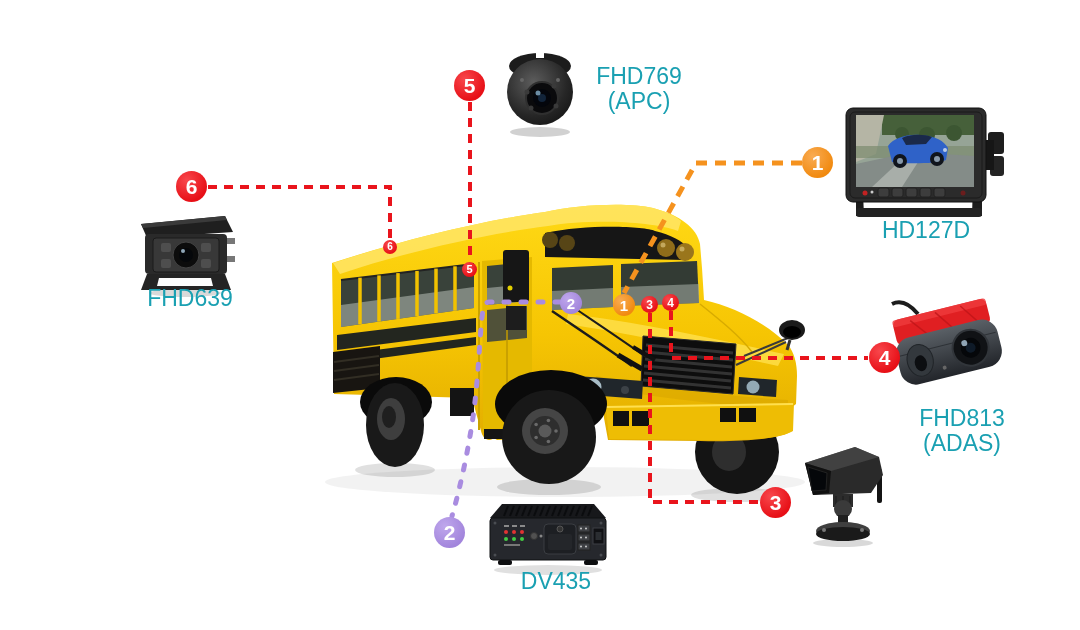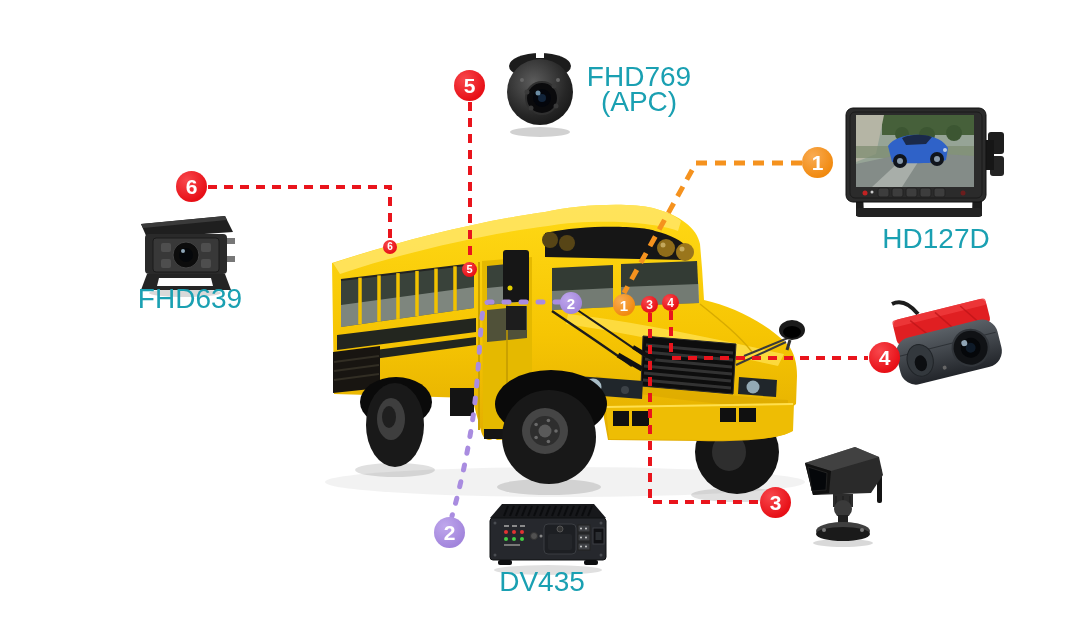--- a/index.html
+++ b/index.html
@@ -1,20 +1,20 @@
 <!DOCTYPE html>
 <html><head>
 <meta charset="utf-8">
 <style>
   html,body{margin:0;padding:0;}
   body{width:1080px;height:630px;overflow:hidden;background:#fff;font-family:"Liberation Sans",sans-serif;}
   .stage{position:relative;width:1080px;height:630px;background:#fff;}
   svg.base{position:absolute;left:0;top:0;}
   .product{position:absolute;}
-  .plabel{position:absolute;transform:translateX(-50%);text-align:center;font-size:28px;line-height:25px;color:#1aa0b2;white-space:nowrap;}
+  .plabel{position:absolute;transform:translateX(-50%);text-align:center;font-size:23px;line-height:25px;color:#1aa0b2;white-space:nowrap;}
   .badge{position:absolute;border-radius:50%;display:flex;align-items:center;justify-content:center;color:#fff;font-weight:700;line-height:1;box-sizing:border-box;}
   .b-red{background:radial-gradient(circle at 35% 30%, #f8474c, #e70f16 72%);}
   .b-orange{background:radial-gradient(circle at 35% 30%, #f9ab52, #f18a10 72%);}
   .b-purple{background:radial-gradient(circle at 35% 30%, #bfa7ec, #a285dc 72%);}
 </style>
 </head>
 <body>
 
 <div class="stage">
 
@@ -253,21 +253,21 @@
       <g fill="#3d3d3d" stroke="#222">
         <rect x="36" y="84" width="11" height="9" rx="2"></rect>
         <rect x="50" y="84" width="11" height="9" rx="2"></rect>
         <rect x="64" y="84" width="11" height="9" rx="2"></rect>
         <rect x="78" y="84" width="11" height="9" rx="2"></rect>
         <rect x="92" y="84" width="11" height="9" rx="2"></rect>
       </g>
       <circle cx="121" cy="89" r="2.5" fill="#6b1d1d"></circle>
     </svg>
   </div>
-  <div class="plabel" style="left:926px;top:226px;margin-left:10px;">HD127D</div>
+  <div class="plabel" style="left:926px;top:218px;">HD127D</div>
 
   <div class="product" style="left:890px;top:296px;width:118px;height:114px;">
     <svg width="118" height="114" viewBox="0 0 118 114">
       <defs>
         <linearGradient id="wedgeG" x1="0" y1="0" x2="0" y2="1">
           <stop offset="0" stop-color="#5a6066"></stop>
           <stop offset="1" stop-color="#22252a"></stop>
         </linearGradient>
       </defs>
       <path d="M28,18 C18,6 10,4 2,8" stroke="#1c1c1c" stroke-width="4" fill="none"></path>
@@ -284,20 +284,24 @@
         <circle cx="82" cy="57" r="18" fill="#101215" stroke="#31353a" stroke-width="2"></circle>
         <circle cx="82" cy="57" r="10" fill="#05070a"></circle>
         <circle cx="82" cy="57" r="5" fill="#0e1a28"></circle>
         <circle cx="77" cy="51" r="3" fill="#9fb6c8" opacity="0.9"></circle>
         <ellipse cx="30" cy="57" rx="13" ry="16" fill="#33383d" stroke="#202428"></ellipse>
         <ellipse cx="30" cy="60" rx="6" ry="8" fill="#0c0e11"></ellipse>
         <circle cx="52" cy="70" r="2" fill="#666"></circle>
       </g>
     </svg>
   </div>
+  <div class="plabel" style="left:962px;top:406px;">
+    <div>FHD813</div>
+    <div>(ADAS)</div>
+  </div>
 
   <div class="product" style="left:791px;top:441px;width:104px;height:108px;">
     <svg width="104" height="108" viewBox="0 0 104 108">
       <ellipse cx="52" cy="102" rx="30" ry="4" fill="#000" opacity="0.15"></ellipse>
       <rect x="86" y="28" width="5" height="34" rx="2" fill="#141414"></rect>
       <polygon points="14,22 64,6 88,16 92,34 80,52 22,54" fill="#2a2a2a"></polygon>
       <polygon points="14,22 64,6 88,16 40,30" fill="#4c4c4c" opacity="0.7"></polygon>
       <polygon points="14,22 40,30 38,52 22,54" fill="#101010"></polygon>
       <polygon points="17,26 36,32 35,49 21,50" fill="#05070a" stroke="#222"></polygon>
       <rect x="42" y="53" width="20" height="13" fill="#2c2c2c"></rect>
@@ -376,21 +380,21 @@
           <circle cx="106" cy="39.5" r="1"></circle>
         <circle cx="101" cy="48.5" r="1"></circle>
           <circle cx="106" cy="48.5" r="1"></circle>
       </g>
       <rect x="113" y="30" width="11" height="16" fill="#101114" stroke="#3c3f44"></rect>
       <rect x="115.5" y="34" width="6" height="8" fill="#2a2d31"></rect>
       <rect x="18" y="62" width="14" height="5" rx="2" fill="#0d0e10"></rect>
       <rect x="104" y="62" width="14" height="5" rx="2" fill="#0d0e10"></rect>
     </svg>
   </div>
-  <div class="plabel" style="left:542px;top:569px;">DV435</div>
+  <div class="plabel" style="left:556px;top:569px;">DV435</div>
 
   <div class="badge b-red" style="left:176px;top:171px;width:31px;height:31px;font-size:21px;">6</div>
   <div class="badge b-red" style="left:454px;top:70px;width:31px;height:31px;font-size:21px;">5</div>
   <div class="badge b-orange" style="left:802px;top:147px;width:31px;height:31px;font-size:21px;">1</div>
   <div class="badge b-red" style="left:869px;top:342px;width:31px;height:31px;font-size:21px;">4</div>
   <div class="badge b-red" style="left:760px;top:487px;width:31px;height:31px;font-size:21px;">3</div>
   <div class="badge b-purple" style="left:434px;top:517px;width:31px;height:31px;font-size:21px;">2</div>
 
   <div class="badge b-red" style="left:383px;top:240px;width:14px;height:14px;font-size:10px;">6</div>
   <div class="badge b-red" style="left:462px;top:262px;width:15px;height:15px;font-size:11px;">5</div>

